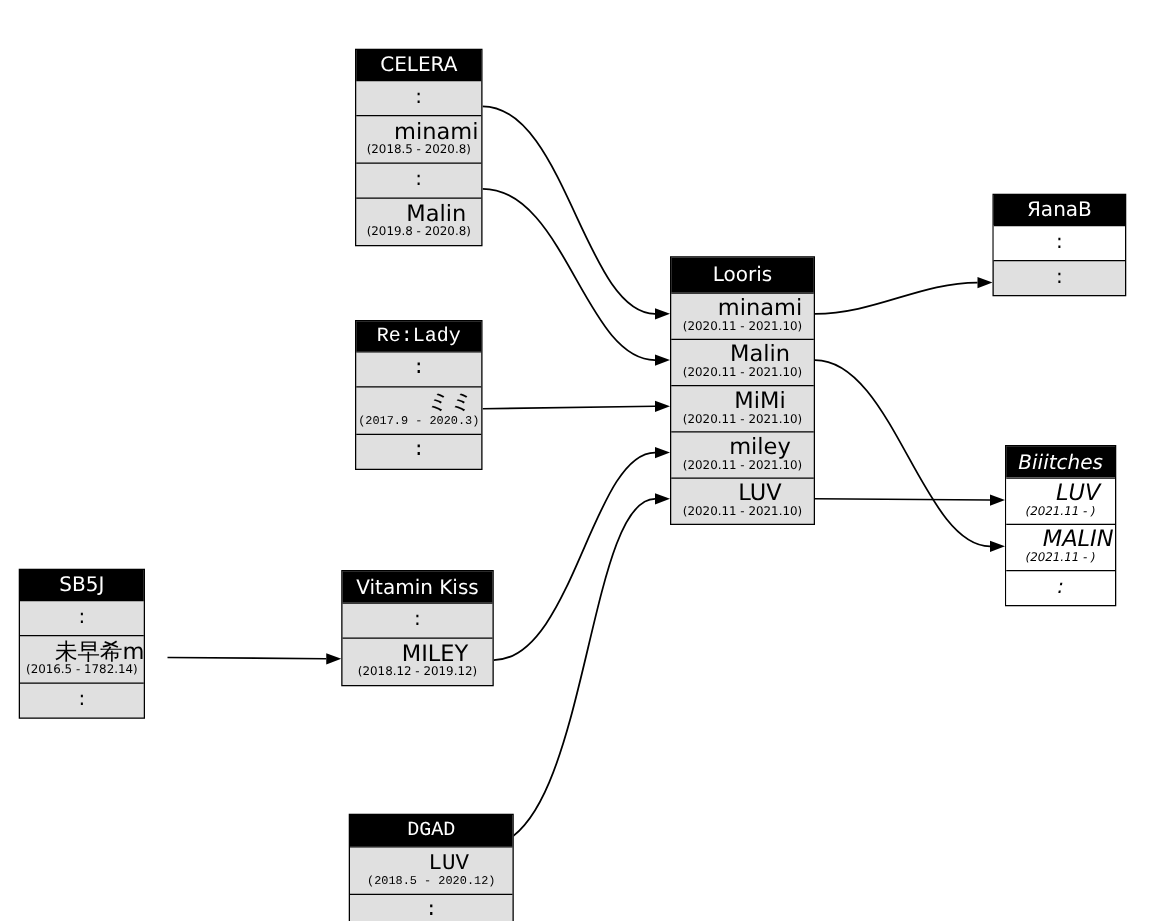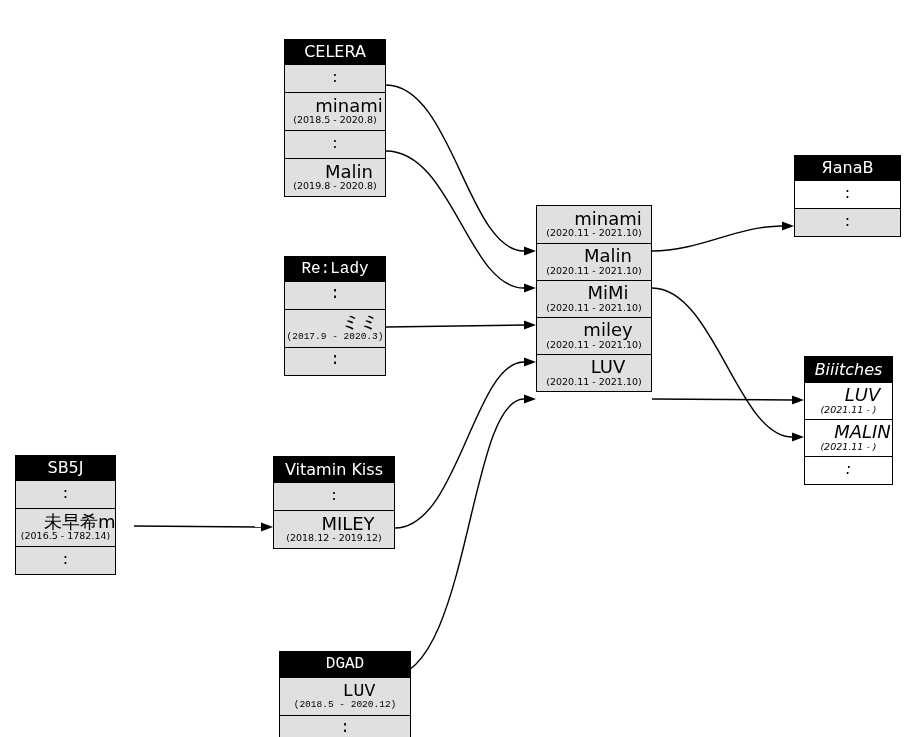--- a/index.html
+++ b/index.html
@@ -130,20 +130,21 @@
 <div class="gbox" id="box-dgad">
   <div class="gheader">DGAD</div>
   <div class="grow member">
     <div class="mname">LUV</div>
     <div class="mdates">(2018.5 - 2020.12)</div>
   </div>
   <div class="grow dots">:</div>
 </div>
 
 <div class="gbox" id="box-looris">
+  <div class="gheader">Looris</div>
   <div class="grow member">
     <div class="mname">minami</div>
     <div class="mdates">(2020.11 - 2021.10)</div>
   </div>
   <div class="grow member">
     <div class="mname">Malin</div>
     <div class="mdates">(2020.11 - 2021.10)</div>
   </div>
   <div class="grow member">
     <div class="mname">MiMi</div>

